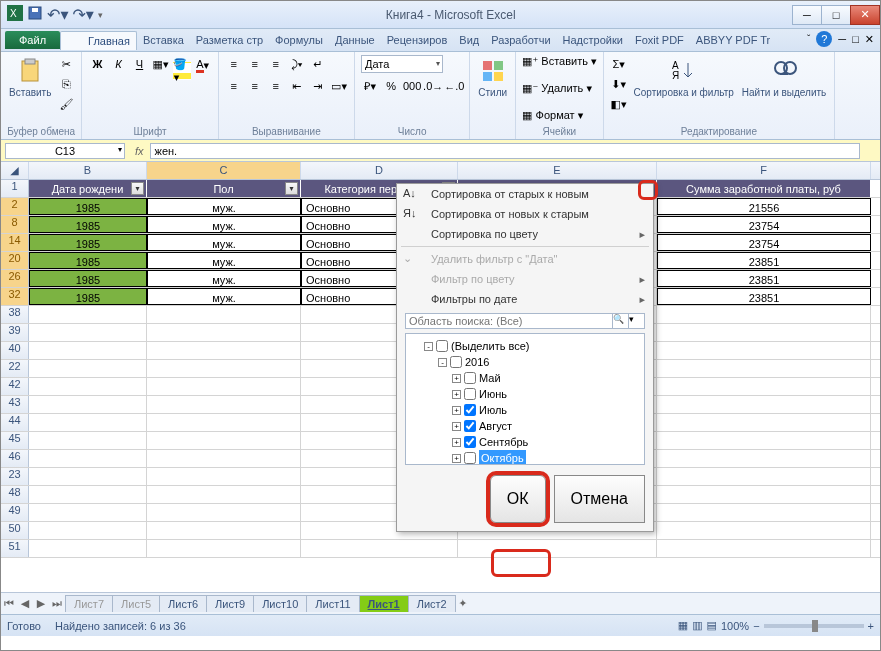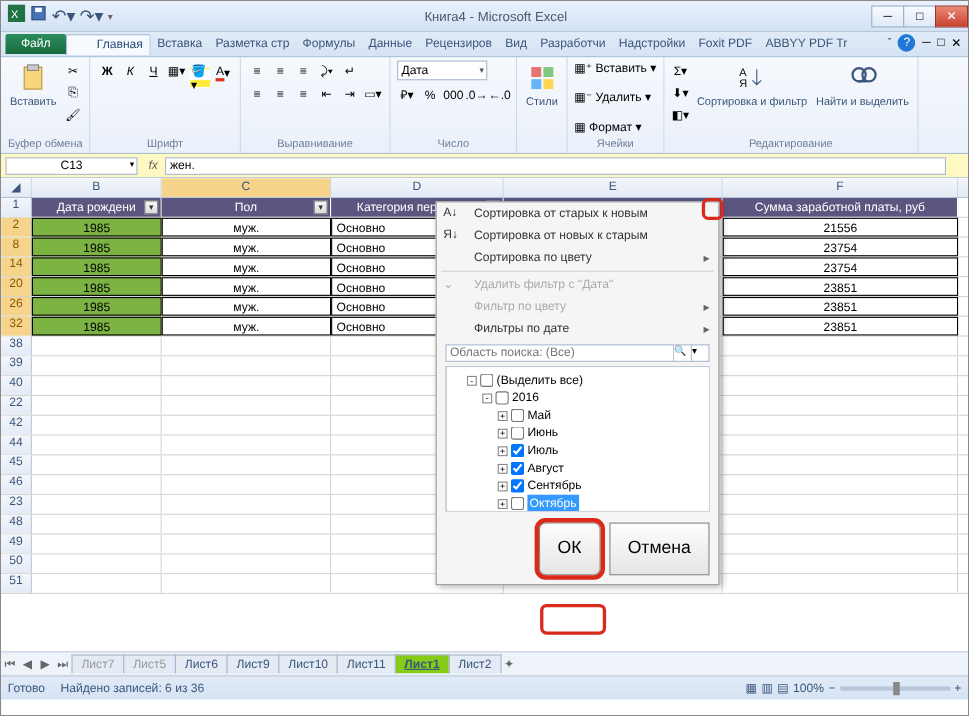--- a/index.html
+++ b/index.html
@@ -378,20 +378,28 @@
       </div>
       <div class="row">
         <div class="rowhead">42</div>
         <div class="cell wB"></div>
         <div class="cell wC"></div>
         <div class="cell wD"></div>
         <div class="cell wE"></div>
         <div class="cell wF"></div>
       </div>
       <div class="row">
+        <div class="rowhead">43</div>
+        <div class="cell wB"></div>
+        <div class="cell wC"></div>
+        <div class="cell wD"></div>
+        <div class="cell wE"></div>
+        <div class="cell wF"></div>
+      </div>
+      <div class="row">
         <div class="rowhead">44</div>
         <div class="cell wB"></div>
         <div class="cell wC"></div>
         <div class="cell wD"></div>
         <div class="cell wE"></div>
         <div class="cell wF"></div>
       </div>
       <div class="row">
         <div class="rowhead">45</div>
         <div class="cell wB"></div>

